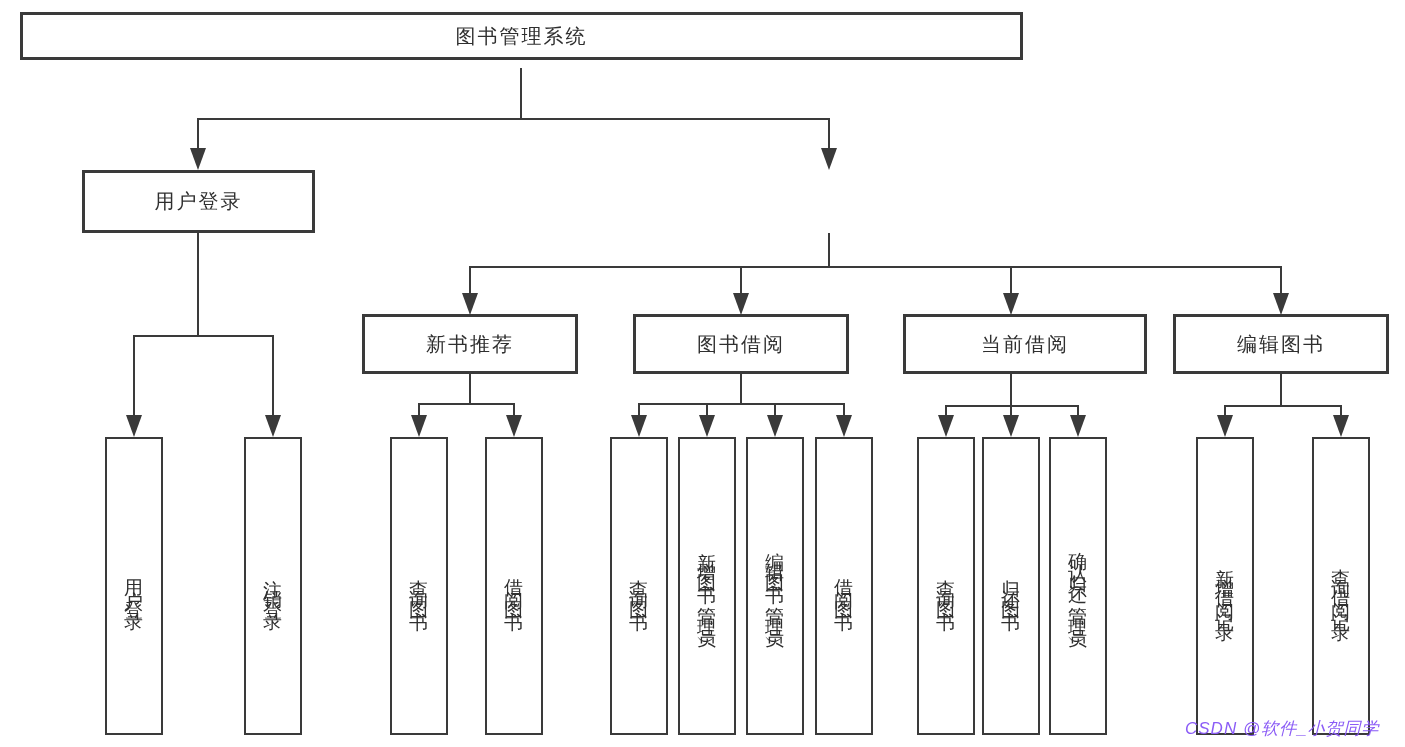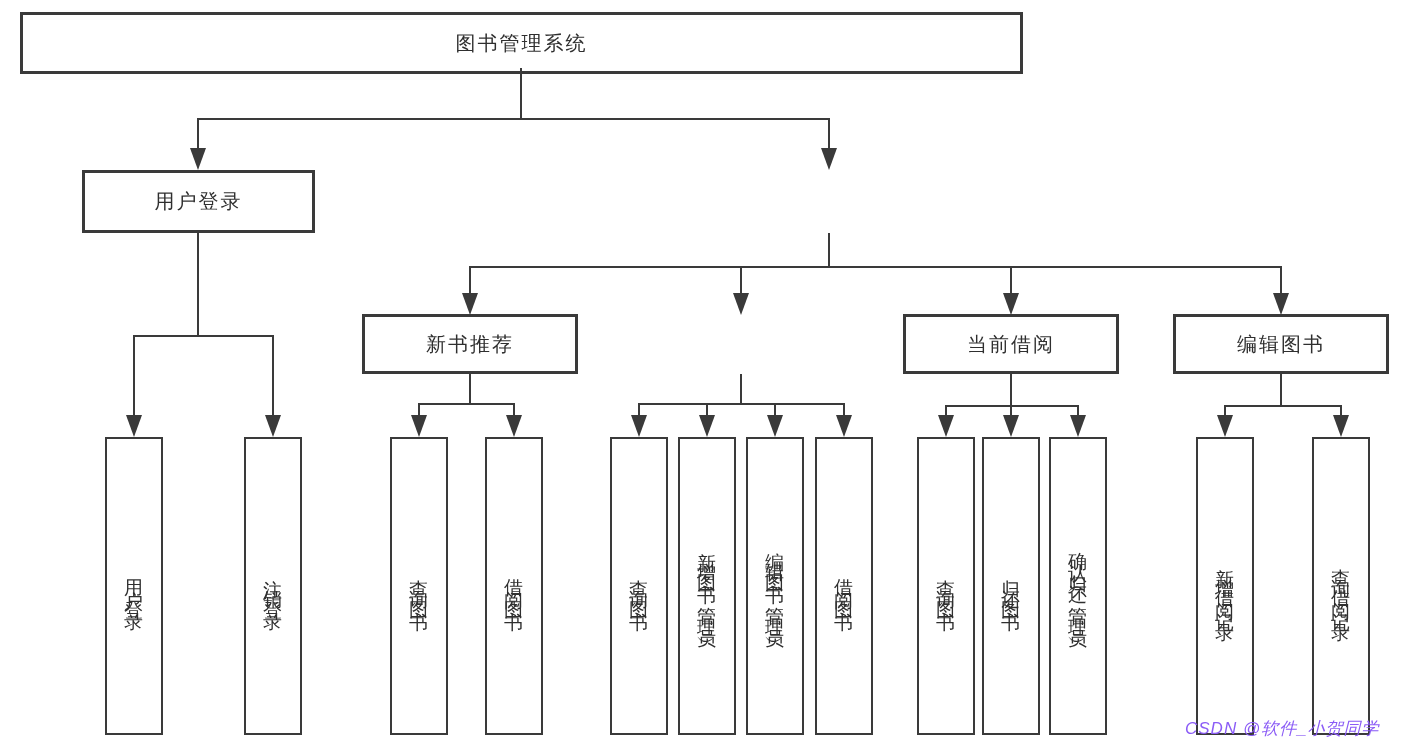--- a/index.html
+++ b/index.html
@@ -52,21 +52,21 @@
     white-space: nowrap;
     font-family: "Liberation Sans", "DejaVu Sans", sans-serif;
     font-style: italic;
   }
 </style>
 </head>
 <body>
 
 <div class="canvas">
 
-  <div class="box" style="left:20px;top:12px;width:1003px;height:62px;">
+  <div class="box" style="left:20px;top:12px;width:1003px;height:48px;">
     <span class="hlabel">图书管理系统</span>
   </div>
 
   <div class="line" style="left:520px;top:68px;width:2px;height:52px;"></div>
   <div class="line" style="left:197px;top:118px;width:633px;height:2px;"></div>
   <div class="line" style="left:197px;top:118px;width:2px;height:34px;"></div>
   <div class="arrow" style="left:190px;top:148px;"></div>
   <div class="line" style="left:828px;top:118px;width:2px;height:34px;"></div>
   <div class="arrow" style="left:821px;top:148px;"></div>
 
@@ -88,21 +88,24 @@
   <div class="line" style="left:740px;top:266px;width:2px;height:29px;"></div>
   <div class="arrow" style="left:733px;top:293px;"></div>
   <div class="line" style="left:1010px;top:266px;width:2px;height:29px;"></div>
   <div class="arrow" style="left:1003px;top:293px;"></div>
   <div class="line" style="left:1280px;top:266px;width:2px;height:29px;"></div>
   <div class="arrow" style="left:1273px;top:293px;"></div>
 
   <div class="box" style="left:362px;top:314px;width:216px;height:60px;">
     <span class="hlabel">新书推荐</span>
   </div>
-  <div class="box" style="left:903px;top:314px;width:216px;height:60px;">
+  <div class="box" style="left:633px;top:314px;width:216px;height:60px;">
+    <span class="hlabel">图书借阅</span>
+  </div>
+  <div class="box" style="left:903px;top:314px;width:244px;height:60px;">
     <span class="hlabel">当前借阅</span>
   </div>
   <div class="box" style="left:1173px;top:314px;width:216px;height:60px;">
     <span class="hlabel">编辑图书</span>
   </div>
 
   <div class="line" style="left:469px;top:374px;width:2px;height:31px;"></div>
   <div class="line" style="left:418px;top:403px;width:97px;height:2px;"></div>
   <div class="line" style="left:418px;top:403px;width:2px;height:14px;"></div>
   <div class="arrow" style="left:411px;top:415px;"></div>

